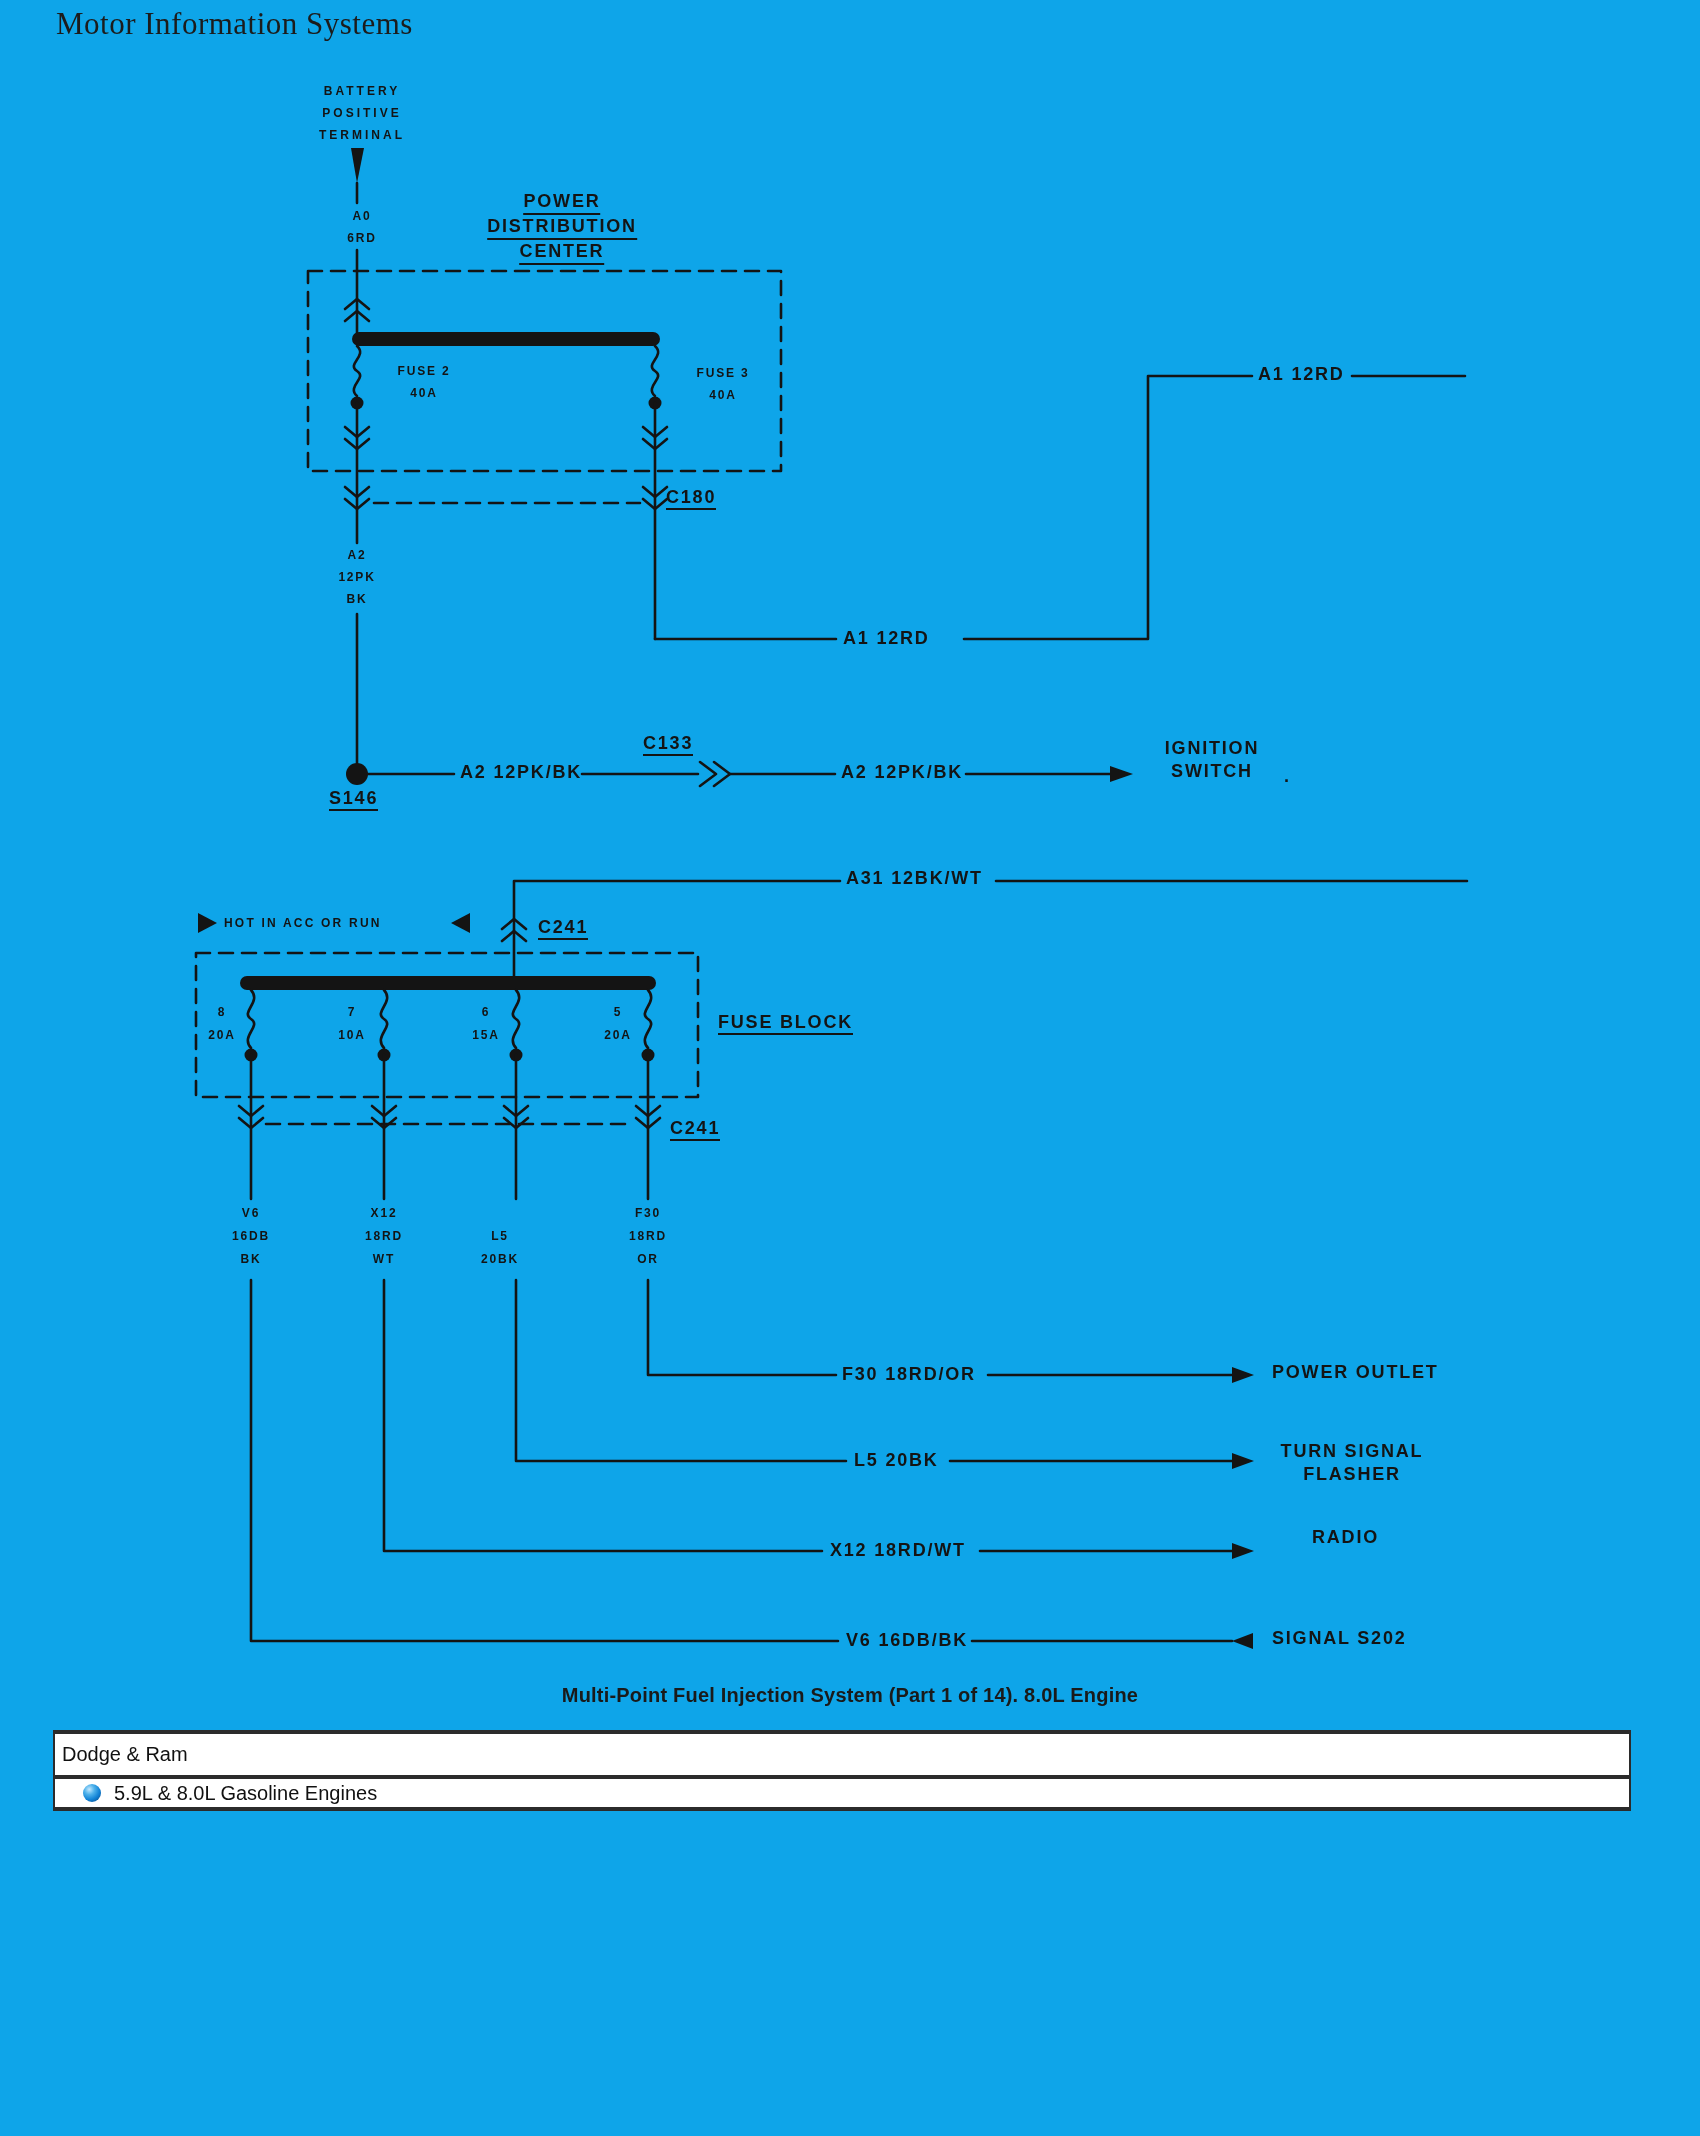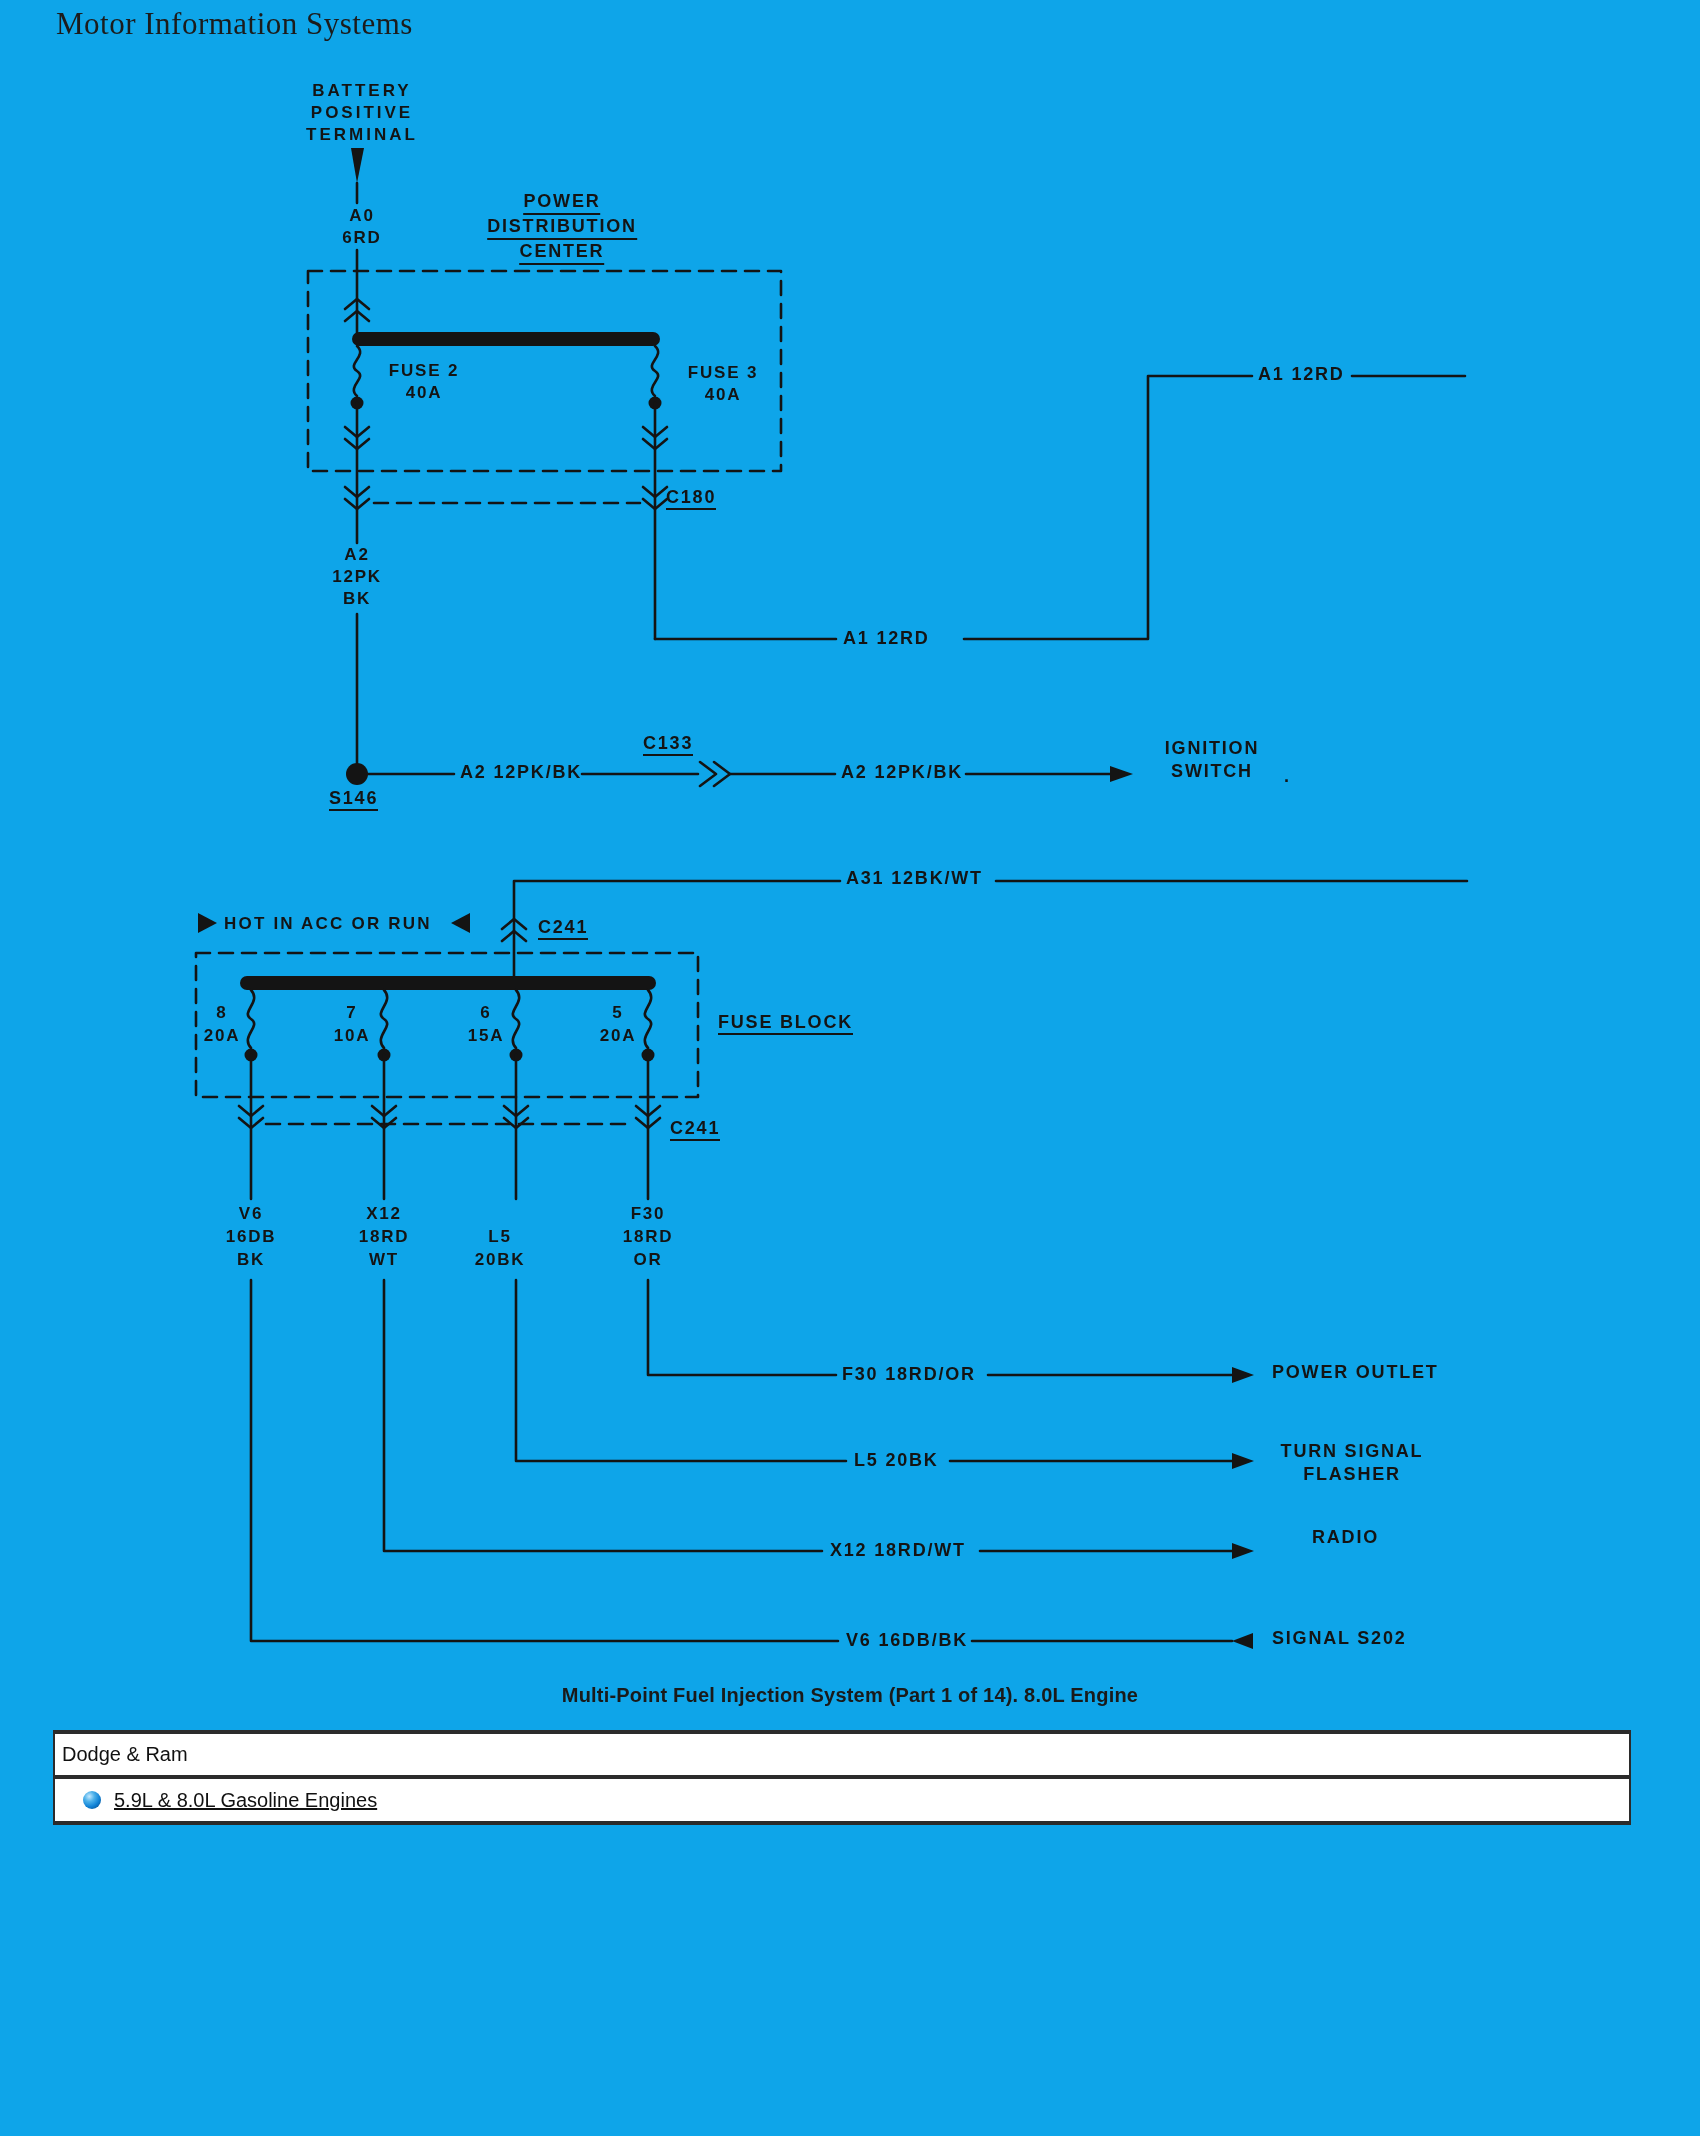--- a/index.html
+++ b/index.html
@@ -7,41 +7,41 @@
     position:relative; width:1700px; height:2136px; background:#0ea5e9;
     font-family:"Liberation Sans", sans-serif; color:#141414; overflow:hidden;padding-left:34px;
   }
   .doc-title {
     position:absolute; left:56px; top:6px;
     font-family:"Liberation Serif", serif; font-size:31px; font-weight:400;
     letter-spacing:0.5px; color:#1c1c1c; white-space:nowrap;
   }
   svg.wires { position:absolute; left:0; top:0; }
   .lbl {
-    position:absolute; font-weight:700; font-size:17px; letter-spacing:1.8px;
+    position:absolute; font-weight:700; font-size:12px; letter-spacing:1.8px;
     white-space:nowrap; color:#141414; line-height:21px;
   }
   .f18 { font-size:18px; }
   .ctr { transform:translateX(-50%); text-align:center; }
   .stack { display:flex; flex-direction:column; align-items:center; line-height:22px; }
   .lh23 { line-height:23px; }
   .und { border-bottom:2.5px solid #141414; }
   .caption {
     position:absolute; left:850px; top:1684px; transform:translateX(-50%);
     font-weight:700; font-size:20px; letter-spacing:0.2px; color:#1a1a1a; white-space:nowrap;
   }
   .footer-table {
     position:absolute; left:53px; top:1730px; width:1578px; box-sizing:border-box;
     border:2px solid #2b2b2b; border-top-width:4px; border-bottom-width:4px; background:#fff;
   }
   .ft-row1 {
     box-sizing:border-box; height:45px; border-bottom:4px solid #2b2b2b;
     display:flex; align-items:center; padding-left:7px; font-size:20px; color:#111;
   }
-  .ft-row2 { height:42px; display:flex; align-items:center; padding-left:28px; font-size:20px; color:#111;text-decoration:underline; }
+  .ft-row2 { height:28px; display:flex; align-items:center; padding-left:28px; font-size:20px; color:#111; }
   .ball {
     width:18px; height:18px; border-radius:50%; margin-right:13px; flex:0 0 auto;
     background:radial-gradient(circle at 35% 30%, #c4e8ff 0%, #4db1ea 30%, #1182d6 60%, #083e77 100%);
   }
 </style>
 </head>
 <body>
 
 <div class="page">
 

